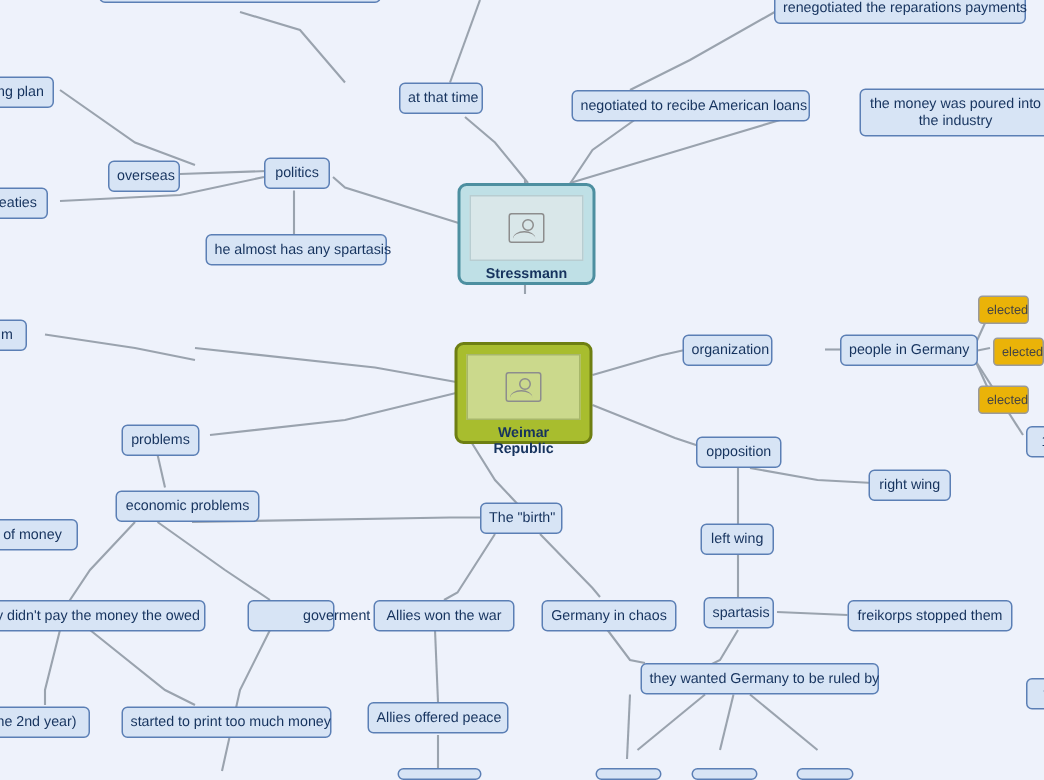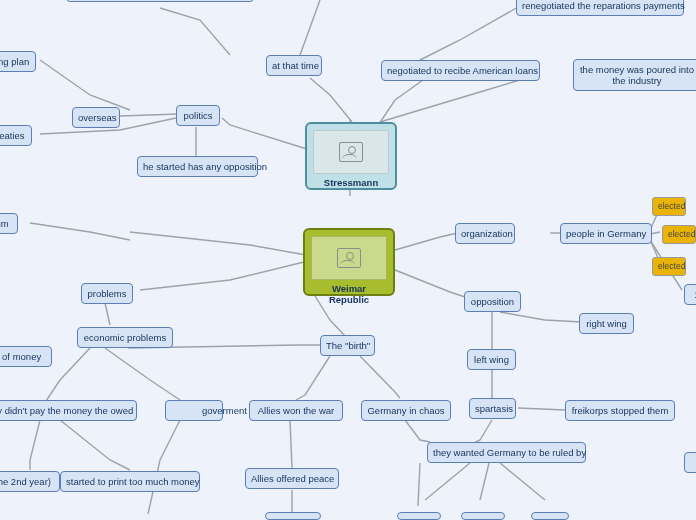--- a/index.html
+++ b/index.html
@@ -199,21 +199,21 @@
   <div class="node wrap" style="left:573px; top:59px; width:128px;">the money was poured into the industry</div>
 
   <div class="node" style="left:-14px; top:51px; width:50px;">ung plan</div>
 
   <div class="node" style="left:72px; top:107px; width:48px;">overseas</div>
 
   <div class="node" style="left:176px; top:105px; width:44px;">politics</div>
 
   <div class="node" style="left:-14px; top:125px; width:46px;">treaties</div>
 
-  <div class="node" style="left:137px; top:156px; width:121px;">he started has any opposition</div>
+  <div class="node" style="left:137px; top:156px; width:121px;">he almost has any spartasis</div>
 
   <div class="imgnode blue" style="left:305px; top:122px; width:92px; height:68px;">
     <div class="thumb">
       <div class="ph-icon"></div>
     </div>
     <div class="caption">Stressmann</div>
   </div>
 
   <div class="imgnode green" style="left:303px; top:228px; width:92px; height:68px;">
     <div class="thumb">
@@ -259,21 +259,21 @@
   <div class="node" style="left:165px; top:400px; width:58px;padding-left:36px;">goverment</div>
 
   <div class="node" style="left:249px; top:400px; width:94px;">Allies won the war</div>
 
   <div class="node" style="left:361px; top:400px; width:90px;">Germany in chaos</div>
 
   <div class="node" style="left:427px; top:442px; width:159px;">they wanted Germany to be ruled by</div>
 
   <div class="node" style="left:-14px; top:471px; width:74px;">the 2nd year)</div>
 
-  <div class="node" style="left:60px; top:471px; width:140px;">started to print too much money</div>
+  <div class="node" style="left:81px; top:471px; width:140px;">started to print too much money</div>
 
   <div class="node" style="left:245px; top:468px; width:94px;">Allies offered peace</div>
 
   <div class="node" style="left:684px; top:452px; width:26px;">t</div>
 
   <div class="topstub" style="left:265px; top:512px; width:56px;"></div>
   <div class="topstub" style="left:397px; top:512px; width:44px;"></div>
   <div class="topstub" style="left:461px; top:512px; width:44px;"></div>
   <div class="topstub" style="left:531px; top:512px; width:38px;"></div>
 

